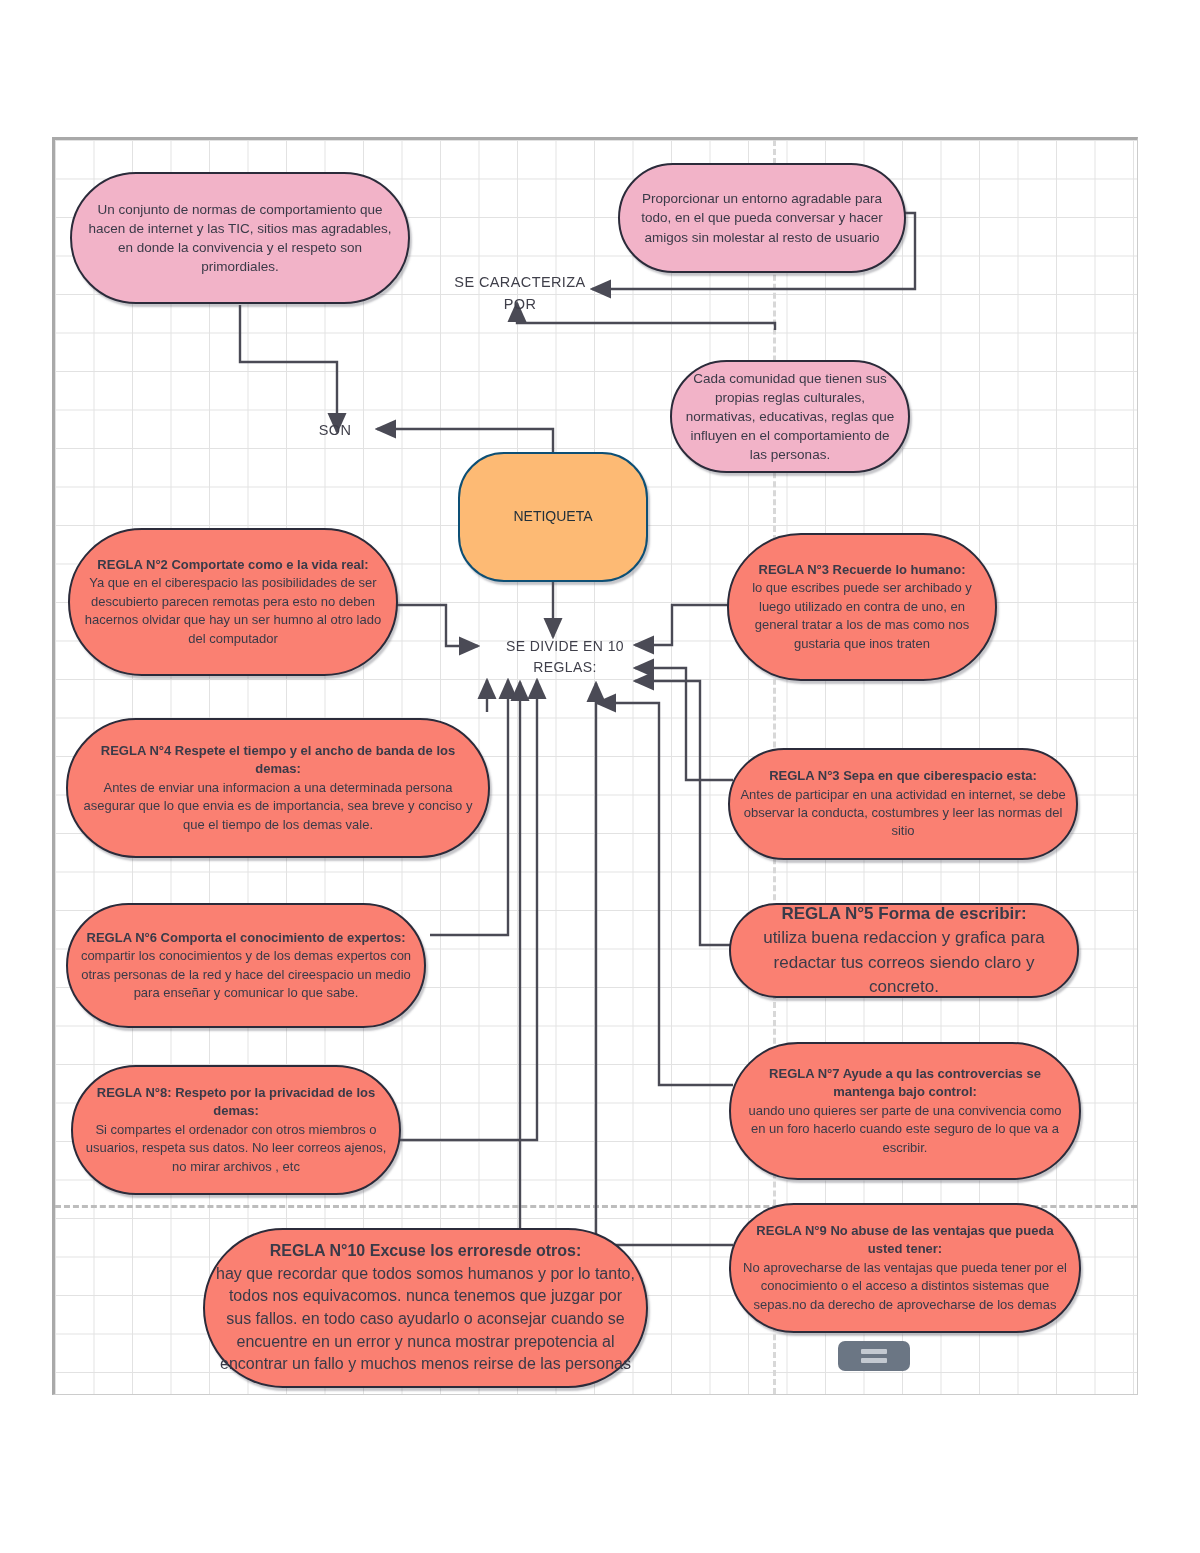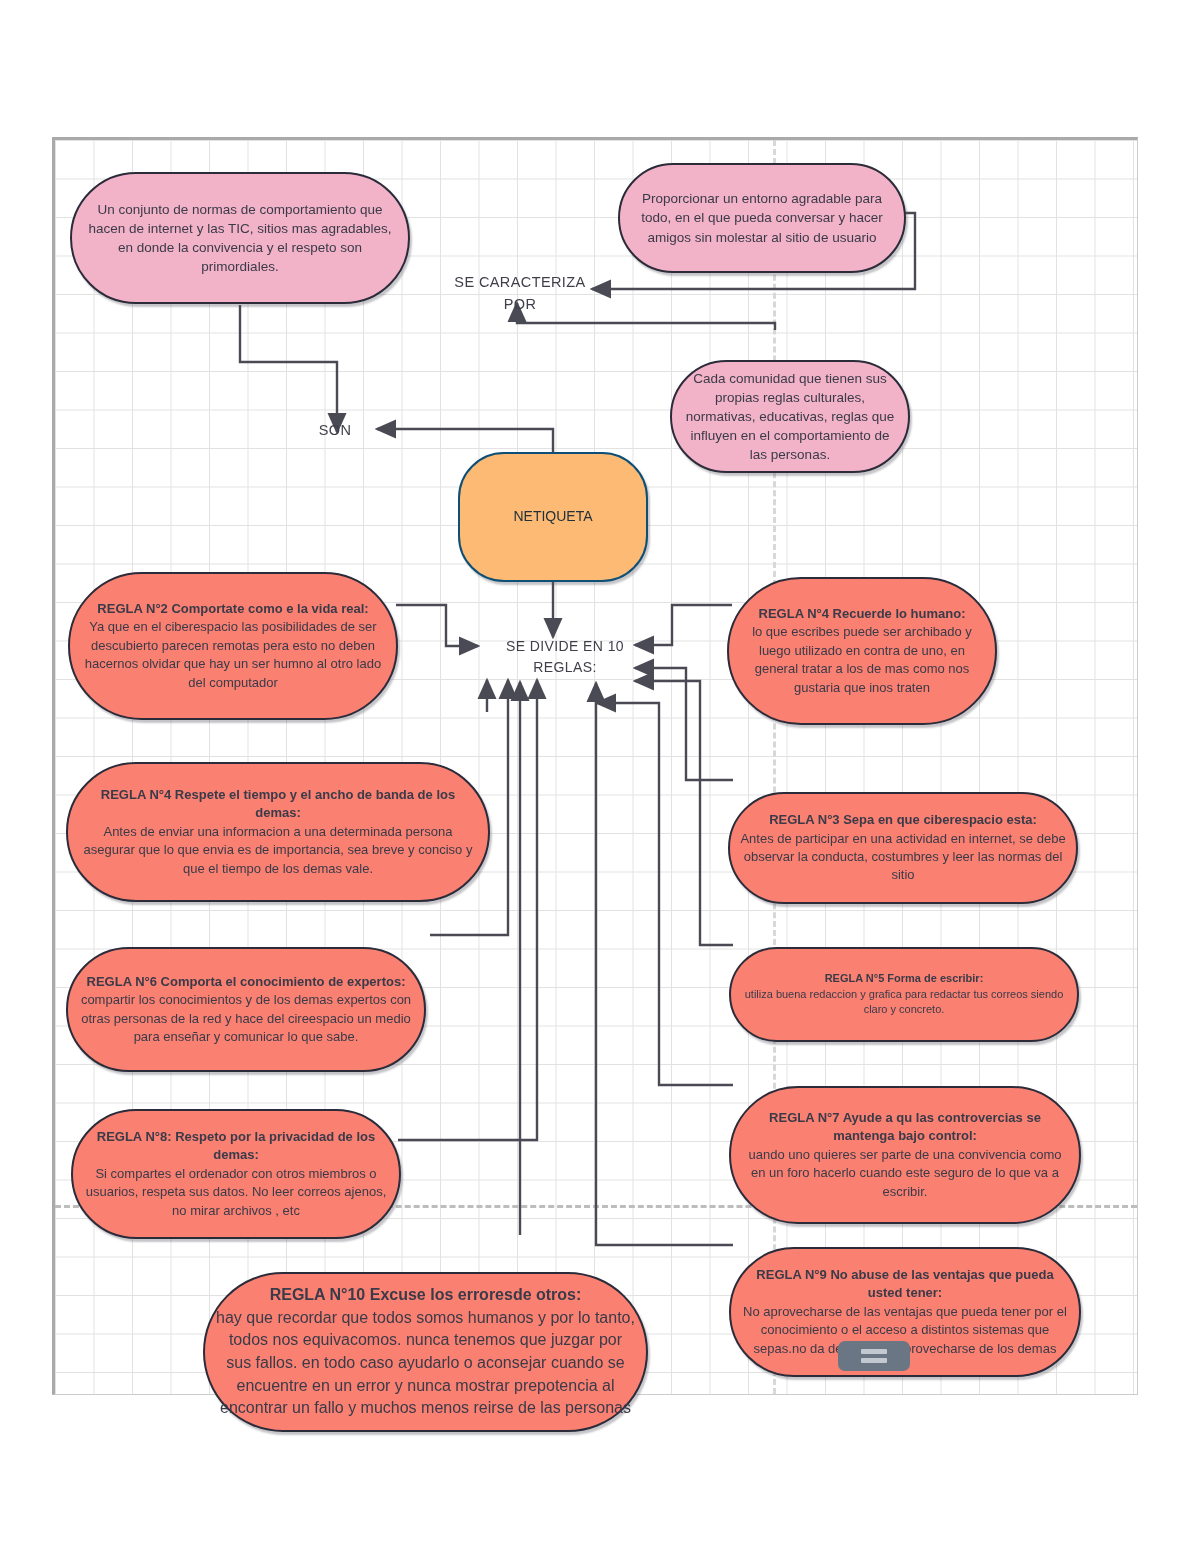--- a/index.html
+++ b/index.html
@@ -44,21 +44,21 @@
     position: absolute;
     display: flex; align-items: center; justify-content: center;
     text-align: center;
     border: 2px solid #2b2b3a;
     color: #3a3a48;
     line-height: 1.42;
     padding: 4px 10px;
     box-shadow: 2px 3px 2px rgba(90,90,100,0.35);
   }
   .pink { background: #f2b3c8; border-radius: 999px; }
-  .salmon { background: #fa8072; border-radius: 999px; margin-top: 44px; }
+  .salmon { background: #fa8072; border-radius: 999px; }
   .blue {
     background: #fdba74; border-radius: 46px; color: #23313a;
     border: 2px solid #0d4f75;
   }
   .node p { margin: 0; }
   .ttl { font-weight: bold; display: block; }
 
   .edge-label {
     position: absolute;
     color: #3f3f4a;
@@ -123,21 +123,21 @@
 
     <path d="M520,1235 L520,682"></path>
   </g>
 </svg>
 
 <div class="node pink" style="left:70px; top:172px; width:340px; height:132px; font-size:13.5px;">
   <p>Un conjunto de normas de comportamiento que hacen de internet y las TIC, sitios mas agradables, en donde la convivencia y el respeto son primordiales.</p>
 </div>
 
 <div class="node pink" style="left:618px; top:163px; width:288px; height:110px; font-size:13.5px;">
-  <p>Proporcionar un entorno agradable para todo, en el que pueda conversar y hacer amigos sin molestar al sitio de usuario</p>
+  <p>Proporcionar un entorno agradable para todo, en el que pueda conversar y hacer amigos sin molestar al resto de usuario</p>
 </div>
 
 <div class="node pink" style="left:670px; top:360px; width:240px; height:113px; font-size:13.5px;">
   <p>Cada comunidad que tienen sus propias reglas culturales, normativas, educativas, reglas que influyen en el comportamiento de las personas.</p>
 </div>
 
 <div class="node blue" style="left:458px; top:452px; width:190px; height:130px; font-size:14px;">
   <p>NETIQUETA</p>
 </div>
 
@@ -148,40 +148,40 @@
 
 <div class="edge-label" style="left:478px; top:636px; width:158px; font-size:14px;margin-left:8px;">SE  DIVIDE EN 10
 REGLAS:</div>
 
 <div class="node salmon" style="left:68px; top:528px; width:330px; height:148px; font-size:13px; flex-direction:column; justify-content:center;">
   <span class="ttl">REGLA N°2 Comportate como e la vida real:</span>
   <span>Ya que en el ciberespacio las posibilidades de ser descubierto parecen remotas pera esto no deben hacernos olvidar que hay un ser humno al otro lado del computador</span>
 </div>
 
 <div class="node salmon" style="left:727px; top:533px; width:270px; height:148px; font-size:13px; flex-direction:column; justify-content:center;">
-  <span class="ttl">REGLA N°4 Recuerde lo humano:</span>
+  <span class="ttl">REGLA N°3 Recuerde lo humano:</span>
   <span>lo que escribes puede ser archibado y luego utilizado en contra de uno, en general tratar a los de mas como nos gustaria que inos traten</span>
 </div>
 
 <div class="node salmon" style="left:66px; top:718px; width:424px; height:140px; font-size:13px; flex-direction:column; justify-content:center;align-items:flex-end;">
   <span class="ttl">REGLA N°4 Respete el tiempo y el ancho de banda de los demas:</span>
   <span>Antes de enviar una informacion a una determinada persona asegurar que lo que envia es de importancia, sea breve y conciso y que el tiempo de los demas vale.</span>
 </div>
 
 <div class="node salmon" style="left:728px; top:748px; width:350px; height:112px; font-size:13px; flex-direction:column; justify-content:center;">
   <span class="ttl">REGLA N°3 Sepa en que ciberespacio esta:</span>
   <span>Antes de participar en una actividad en internet, se debe  observar la conducta, costumbres y leer las normas del sitio</span>
 </div>
 
 <div class="node salmon" style="left:66px; top:903px; width:360px; height:125px; font-size:13px; flex-direction:column; justify-content:center;">
   <span class="ttl">REGLA N°6 Comporta el conocimiento de expertos:</span>
   <span>compartir los conocimientos y de los demas expertos con otras personas de la red y hace del cireespacio un medio para enseñar y comunicar lo que sabe.</span>
 </div>
 
-<div class="node salmon" style="left:729px; top:903px; width:350px; height:95px; font-size:11px; flex-direction:column; justify-content:center;text-align:center;">
+<div class="node salmon" style="left:729px; top:903px; width:350px; height:95px; font-size:17px; flex-direction:column; justify-content:center;text-align:center;">
   <span class="ttl">REGLA N°5 Forma de escribir:</span>
   <span>utiliza buena redaccion y grafica para redactar tus correos siendo claro y concreto.</span>
 </div>
 
 <div class="node salmon" style="left:71px; top:1065px; width:330px; height:130px; font-size:13px; flex-direction:column; justify-content:center;">
   <span class="ttl">REGLA N°8: Respeto por la privacidad de los demas:</span>
   <span>Si compartes el ordenador con otros miembros o usuarios, respeta sus datos.  No leer correos ajenos, no mirar archivos , etc</span>
 </div>
 
 <div class="node salmon" style="left:729px; top:1042px; width:352px; height:138px; font-size:13px; flex-direction:column; justify-content:center;">

